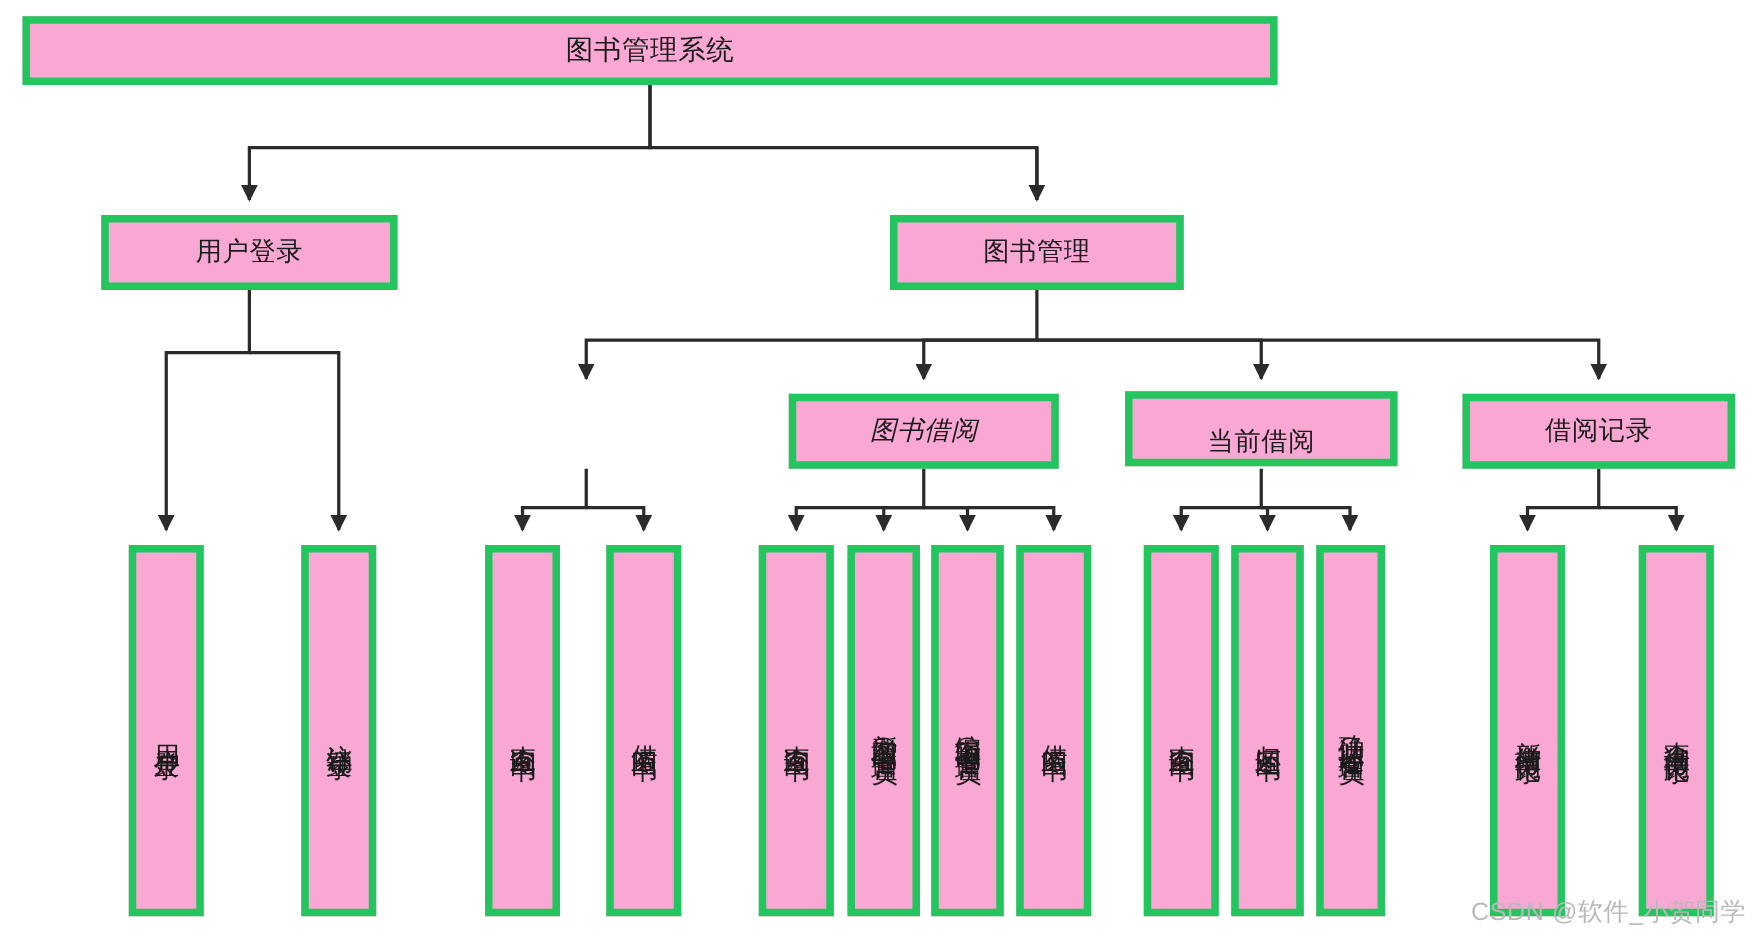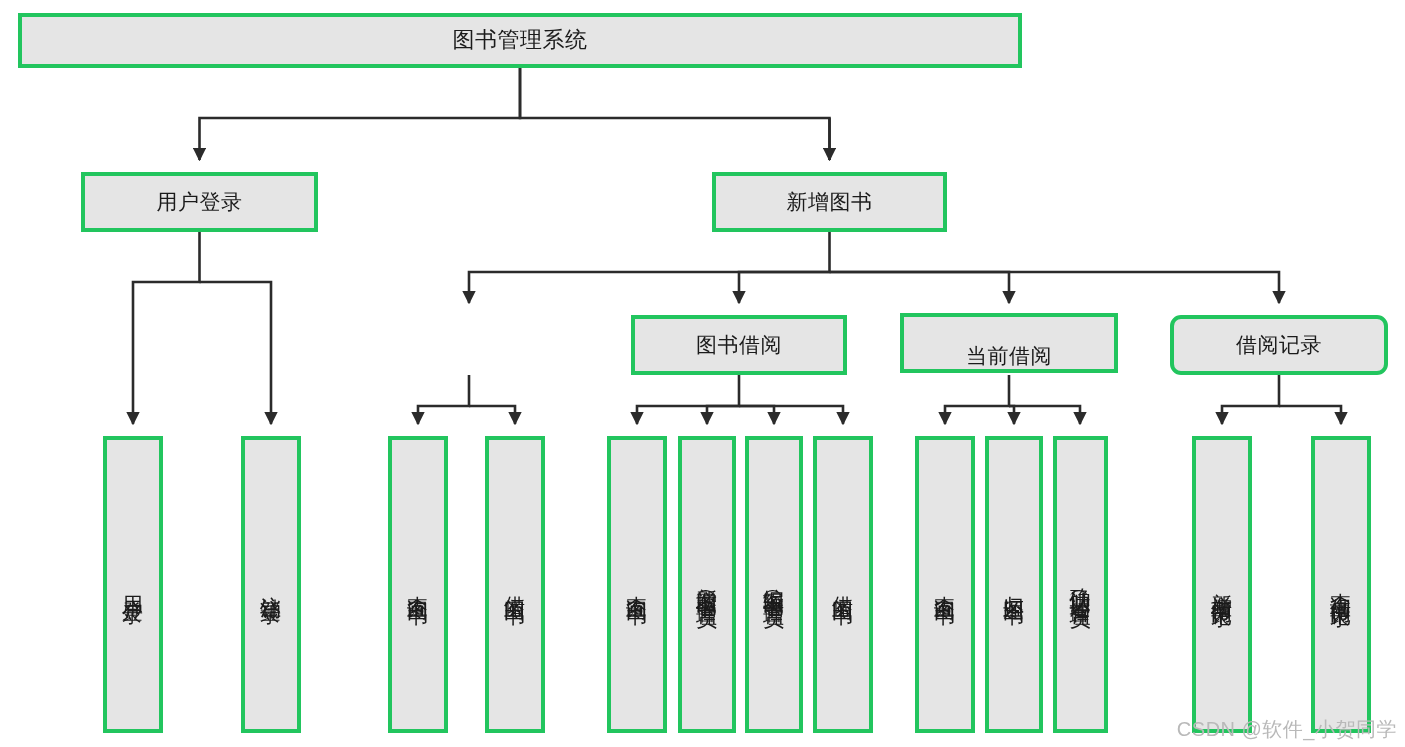--- a/index.html
+++ b/index.html
@@ -21,22 +21,22 @@
     position: absolute;
     left: 0;
     top: 0;
     width: 1405px;
     height: 747px;
     pointer-events: none;
   }
   .node {
     position: absolute;
     box-sizing: border-box;
-    background: #e5e5e5;
-    border: 4px solid #22c55e;
+    background: #f9a8d4;
+    border: 6px solid #22c55e;
     display: flex;
     align-items: center;
     justify-content: center;
     color: #1b1b1b;
     z-index: 2;
   }
   .node .lbl {
     display: block;
     text-align: center;
     line-height: 1.22;
@@ -116,30 +116,30 @@
   </svg>
 
   <div class="node h root" style="left:18px; top:13px; width:1004px; height:55px;">
     <span class="lbl">图书管理系统</span>
   </div>
 
   <div class="node h" style="left:81px; top:172px; width:237px; height:60px;">
     <span class="lbl">用户登录</span>
   </div>
   <div class="node h" style="left:712px; top:172px; width:235px; height:60px;">
-    <span class="lbl">新增图书</span>
+    <span class="lbl">图书管理</span>
   </div>
 
-  <div class="node h" style="left:631px; top:315px; width:216px; height:60px;">
+  <div class="node h" style="left:631px; top:315px; width:216px; height:60px;font-style:italic;">
     <span class="lbl">图书借阅</span>
   </div>
   <div class="node h" style="left:900px; top:313px; width:218px; height:60px;align-items:flex-end;">
     <span class="lbl">当前借阅</span>
   </div>
-  <div class="node h" style="left:1170px; top:315px; width:218px; height:60px;border-radius:11px;">
+  <div class="node h" style="left:1170px; top:315px; width:218px; height:60px;">
     <span class="lbl">借阅记录</span>
   </div>
 
   <div class="node v" style="left:103px; top:436px; width:60px; height:297px;">
     <span class="lbl">用户登录</span>
   </div>
   <div class="node v" style="left:241px; top:436px; width:60px; height:297px;">
     <span class="lbl">注销登录</span>
   </div>
 

